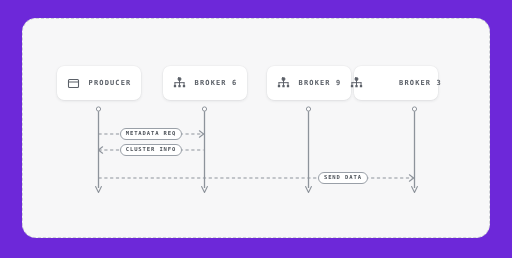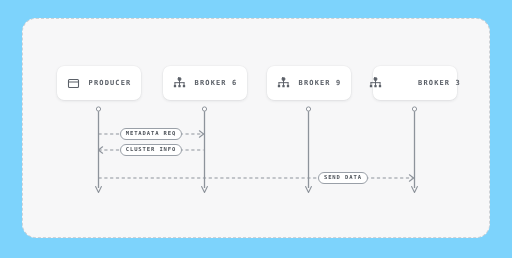--- a/index.html
+++ b/index.html
@@ -5,21 +5,21 @@
   * { box-sizing: border-box; margin: 0; padding: 0; }
   html, body {
     width: 512px; height: 258px;
     background: #ffffff;
     font-family: "DejaVu Sans Mono", monospace;
     overflow: hidden;
   }
   #canvas {
     position: relative;
     width: 512px; height: 258px;
-    background: #7dd3fc;
+    background: #6d28d9;
   }
 
   
   #outer-frame {
     position: absolute;
     left: 22px; top: 18px;
     width: 468px; height: 220px;
     background: #f7f7f8;
     border: 1px dashed #cfd2d6;
     border-radius: 14px;
@@ -130,21 +130,21 @@
             <line x1="2.1" y1="6.1" x2="2.1" y2="8.5"></line>
             <line x1="7" y1="6.1" x2="7" y2="8.5"></line>
             <line x1="11.9" y1="6.1" x2="11.9" y2="8.5"></line>
             <rect x="0.9" y="8.6" width="2.5" height="2.5" rx="0.4" fill="#5b6068" stroke="none"></rect>
             <rect x="5.75" y="8.6" width="2.5" height="2.5" rx="0.4" fill="#5b6068" stroke="none"></rect>
             <rect x="10.6" y="8.6" width="2.5" height="2.5" rx="0.4" fill="#5b6068" stroke="none"></rect>
           </svg>
         </span>
         <span class="node-label">BROKER 9</span>
       </div>
-      <div class="node-box" style="left: 373px; width: 84px; gap: 36px;">
+      <div class="node-box" style="left: 354px; width: 84px; gap: 36px;">
         <span style="display: flex;">
           <svg class="node-icon" viewBox="0 0 14 14" fill="none" stroke="#5b6068" stroke-width="1.05" stroke-linecap="round" stroke-linejoin="round">
             <rect x="5.6" y="0.9" width="2.8" height="2.6" rx="0.4" fill="#5b6068"></rect>
             <line x1="7" y1="3.5" x2="7" y2="6.1"></line>
             <line x1="2.1" y1="6.1" x2="11.9" y2="6.1"></line>
             <line x1="2.1" y1="6.1" x2="2.1" y2="8.5"></line>
             <line x1="7" y1="6.1" x2="7" y2="8.5"></line>
             <line x1="11.9" y1="6.1" x2="11.9" y2="8.5"></line>
             <rect x="0.9" y="8.6" width="2.5" height="2.5" rx="0.4" fill="#5b6068" stroke="none"></rect>
             <rect x="5.75" y="8.6" width="2.5" height="2.5" rx="0.4" fill="#5b6068" stroke="none"></rect>

